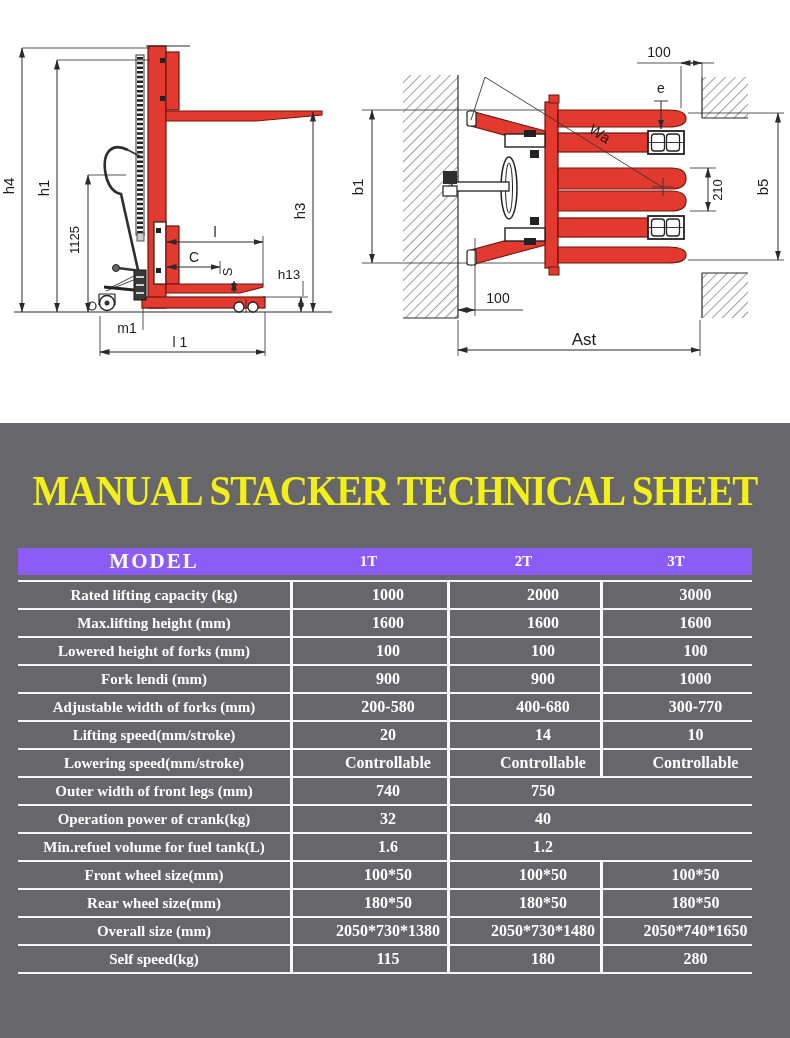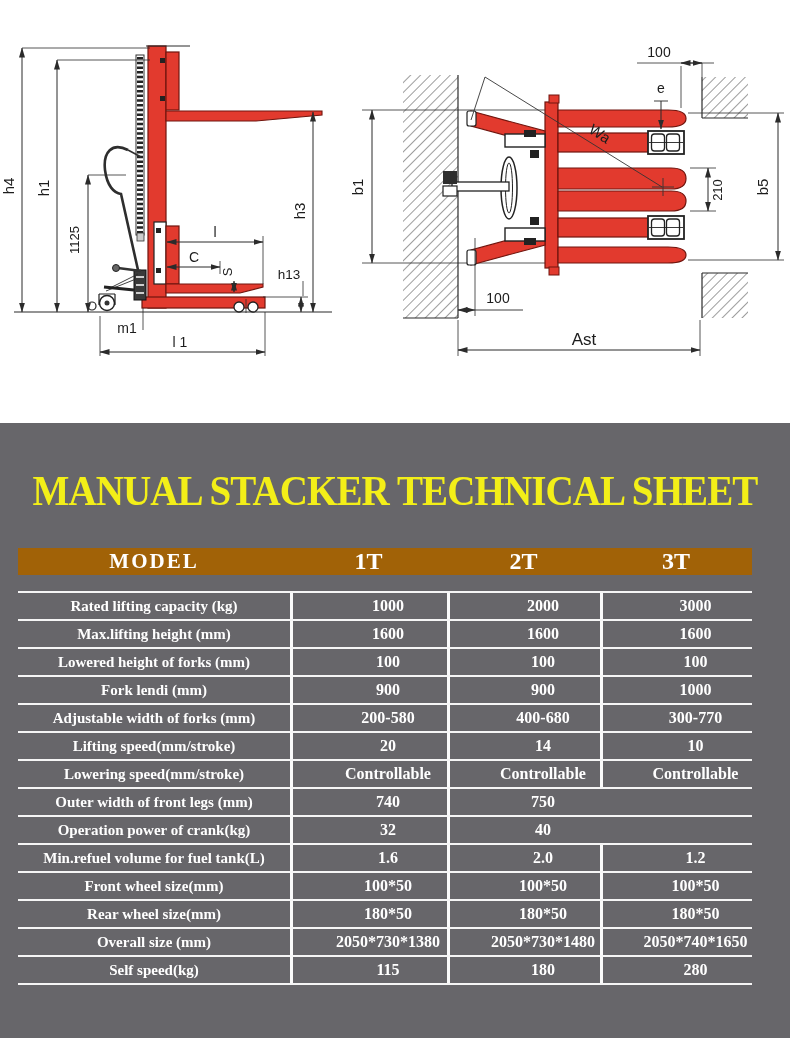--- a/index.html
+++ b/index.html
@@ -14,25 +14,25 @@
   .panel { position:absolute; left:0; top:423px; width:790px; height:615px; background:#67666a;font-family:Liberation Serif, serif; }
   .title {
     position:absolute; top:44px; left:0; width:100%;
     text-align:center; color:#f3ef18; font-size:42px; font-weight:bold;
     letter-spacing:-1px; white-space:nowrap;
     transform: scaleX(0.93);
   }
   .spec { position:absolute; left:18px; top:125px; width:734px; }
   .t-head {
     display:grid; grid-template-columns:272px 157px 153px 152px;
-    height:27px; background:#a16207; align-items:center; text-align:center; color:#fff;
+    height:27px; background:#8b5cf6; align-items:center; text-align:center; color:#fff;
   }
   .t-head .model { font-size:21px; font-weight:bold; letter-spacing:2px; }
-  .t-head .col   { font-size:24px; font-weight:bold; }
-  .t-rows { margin-top:16px; border-top:2.5px solid #f5f5f5; }
+  .t-head .col   { font-size:15px; font-weight:bold; }
+  .t-rows { margin-top:5px; border-top:2.5px solid #f5f5f5; }
   .t-row {
     display:grid; grid-template-columns:272px 157px 153px 152px;
     height:28px; align-items:center; text-align:center;
     border-bottom:2.5px solid #f5f5f5; color:#fff;
   }
   .t-label { font-size:15px; font-weight:bold; }
   .t-val   { font-size:16px; font-weight:bold; border-left:3px solid #fafafa; height:100%;
              display:flex; align-items:center; justify-content:center;padding-left:36px; }
   svg text { fill:#1c1c1c; }
 </style>
@@ -292,21 +292,20 @@
           <div class="t-val">750</div>
         </div>
         <div class="t-row">
           <div class="t-label">Operation power of crank(kg)</div>
           <div class="t-val">32</div>
           <div class="t-val">40</div>
         </div>
         <div class="t-row">
           <div class="t-label">Min.refuel volume for fuel tank(L)</div>
           <div class="t-val">1.6</div>
-          <div class="t-val">2.0</div>
           <div class="t-val">1.2</div>
         </div>
         <div class="t-row">
           <div class="t-label">Front wheel size(mm)</div>
           <div class="t-val">100*50</div>
           <div class="t-val">100*50</div>
           <div class="t-val">100*50</div>
         </div>
         <div class="t-row">
           <div class="t-label">Rear wheel size(mm)</div>

